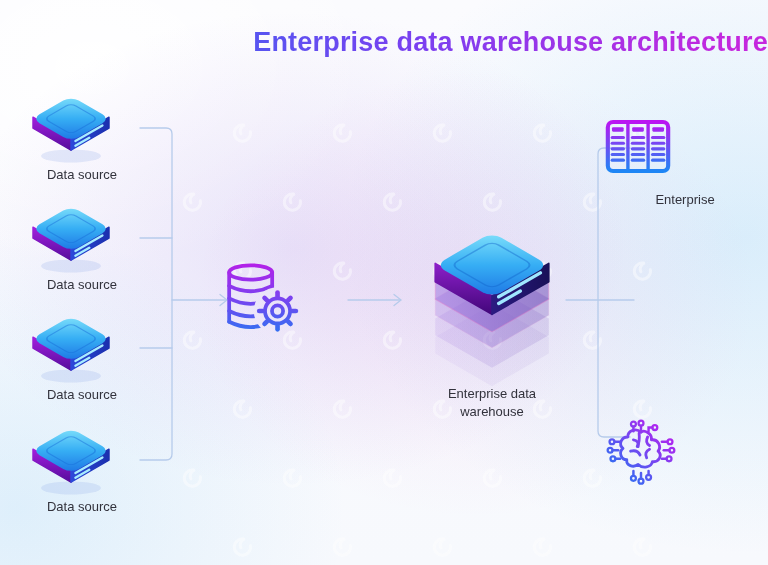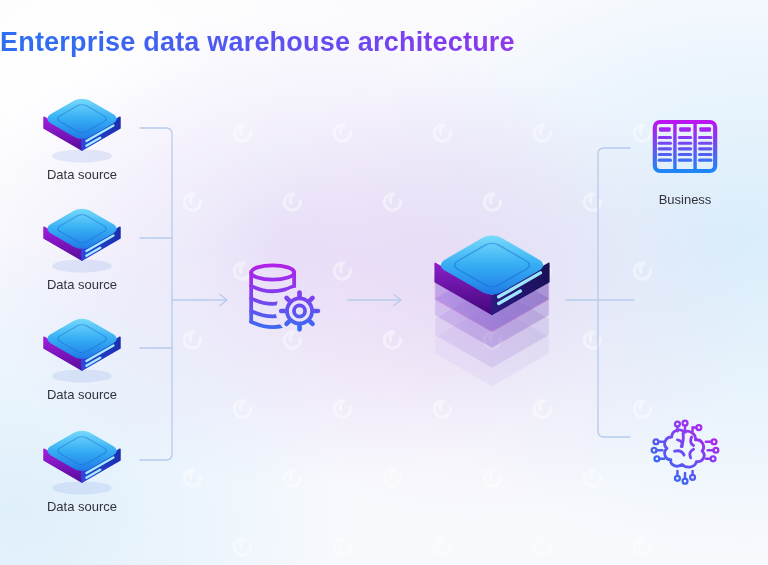--- a/index.html
+++ b/index.html
@@ -9,26 +9,26 @@
     background:
       radial-gradient(480px 340px at 38% 44%, rgba(140,100,225,0.16), rgba(140,100,225,0) 70%),
       radial-gradient(400px 320px at 62% 52%, rgba(232,120,205,0.13), rgba(232,120,205,0) 70%),
       radial-gradient(560px 440px at 97% 42%, rgba(90,185,240,0.20), rgba(90,185,240,0) 72%),
       radial-gradient(460px 380px at 2% 90%, rgba(90,185,240,0.16), rgba(90,185,240,0) 72%),
       radial-gradient(420px 300px at 12% 12%, rgba(255,255,255,1), rgba(255,255,255,0) 70%),
       linear-gradient(#fbfbfe,#f7f9fd);
   }
   .layer{position:absolute;left:0;top:0;width:768px;height:565px;pointer-events:none;}
   .title{
-    position:absolute;top:27px;left:0;right:0;margin:0;text-align:left;
+    position:absolute;top:27px;left:0;right:0;margin:0;text-align:right;
     font-size:27px;font-weight:700;letter-spacing:.2px;
     background:linear-gradient(90deg,var(--title-gradient-start,#2f6df1) 8%,var(--title-gradient-mid,#7b3ff0) 55%,var(--title-gradient-end,#c427de) 95%);
     -webkit-background-clip:text;background-clip:text;color:transparent;-webkit-text-fill-color:transparent;
   }
-  .node{position:absolute;display:flex;flex-direction:column;align-items:center;text-align:center;}
+  .node{position:absolute;display:flex;flex-direction:column;text-align:center;}
   .lbl{
     font-size:13px;line-height:1.35;color:var(--label-text,#32323c);
     margin-top:2px;
   }
   .node.src{left:27px;width:110px;}
   .node.transform{left:222px;top:259px;width:130px;}
   .node.transform .lbl{width:104px;margin-top:4px;}
   .node.warehouse{left:416px;top:220px;width:152px;height:215px;}
   .node.warehouse .lbl{position:absolute;top:163px;left:16px;width:120px;}
   .node.out{left:605px;width:160px;}
@@ -224,20 +224,21 @@
       <path d="M12,54 L80,15 L148,54 L148,74 L80,113 L12,74 Z" transform="translate(0,21)" fill="url(#gGhost)" opacity="0.5" stroke="#e84ab0" stroke-opacity="0.5" stroke-width="1.2" stroke-linejoin="round"></path>
       <path d="M12,52 L12,74 L80,113 L80,91 Z" fill="url(#wLeft)" stroke="url(#wLeft)" stroke-width="2" stroke-linejoin="round"></path>
       <path d="M80,91 L80,113 L148,74 L148,52 Z" fill="url(#wRight)" stroke="url(#wRight)" stroke-width="2" stroke-linejoin="round"></path>
       <g transform="translate(80,54) scale(1,0.577) rotate(45)">
         <rect x="-48" y="-48" width="96" height="96" rx="16" fill="url(#gTop)"></rect>
         <rect x="-35" y="-35" width="70" height="70" rx="11" fill="none" stroke="#1060c8" stroke-opacity="0.4" stroke-width="2.4"></rect>
       </g>
       <path d="M88,92 L138,63.3" stroke="#9fe7ff" stroke-width="4" stroke-linecap="round" fill="none"></path>
       <path d="M88,100 L114,85" stroke="#9fe7ff" stroke-width="4" stroke-linecap="round" fill="none"></path>
     </svg>
+    <div class="lbl">Enterprise data warehouse</div>
   </div>
 
   <div class="node out" style="top:119px">
     <svg viewBox="0 0 70 58" width="66" height="55">
       <g fill="none" stroke="url(#tblGrad)">
         <rect x="3" y="3" width="64" height="52" rx="5.5" stroke-width="4.4"></rect>
         <path d="M24.3,4 V54" stroke-width="3.6"></path>
         <path d="M45.7,4 V54" stroke-width="3.6"></path>
       </g>
       <g fill="url(#tblGrad)" stroke="none">
@@ -256,21 +257,21 @@
           <path d="M29,31.5 H41"></path>
           <path d="M29,37.5 H41"></path>
           <path d="M29,43.5 H41"></path>
         <path d="M50.4,19.5 H62.4"></path>
           <path d="M50.4,25.5 H62.4"></path>
           <path d="M50.4,31.5 H62.4"></path>
           <path d="M50.4,37.5 H62.4"></path>
           <path d="M50.4,43.5 H62.4"></path>
       </g>
     </svg>
-    <div class="lbl" style="margin-top:17px">Business</div>
+    <div class="lbl" style="margin-top:17px">Enterprise</div>
   </div>
 
 
   <div class="node out" style="top:419px">
     <svg viewBox="0 0 76 76" width="72" height="72">
       <g fill="none" stroke="url(#biGrad)" stroke-width="3" stroke-linecap="round" stroke-linejoin="round">
         <path d="M38,14 c-5,-5 -14,-2 -14,5 c-7,0 -10,8 -5,12 c-5,4 -2,12 4,12 c-1,6 7,9 12,5 c5,5 14,3 15,-3 c7,1 11,-7 6,-11 c4,-5 0,-13 -7,-12 c1,-7 -8,-11 -11,-8 z"></path>
         <path d="M30,22 q6,1 5,7"></path>
         <path d="M45,19 q-3,6 2,9"></path>
         <path d="M27,34 q7,-2 10,4"></path>

